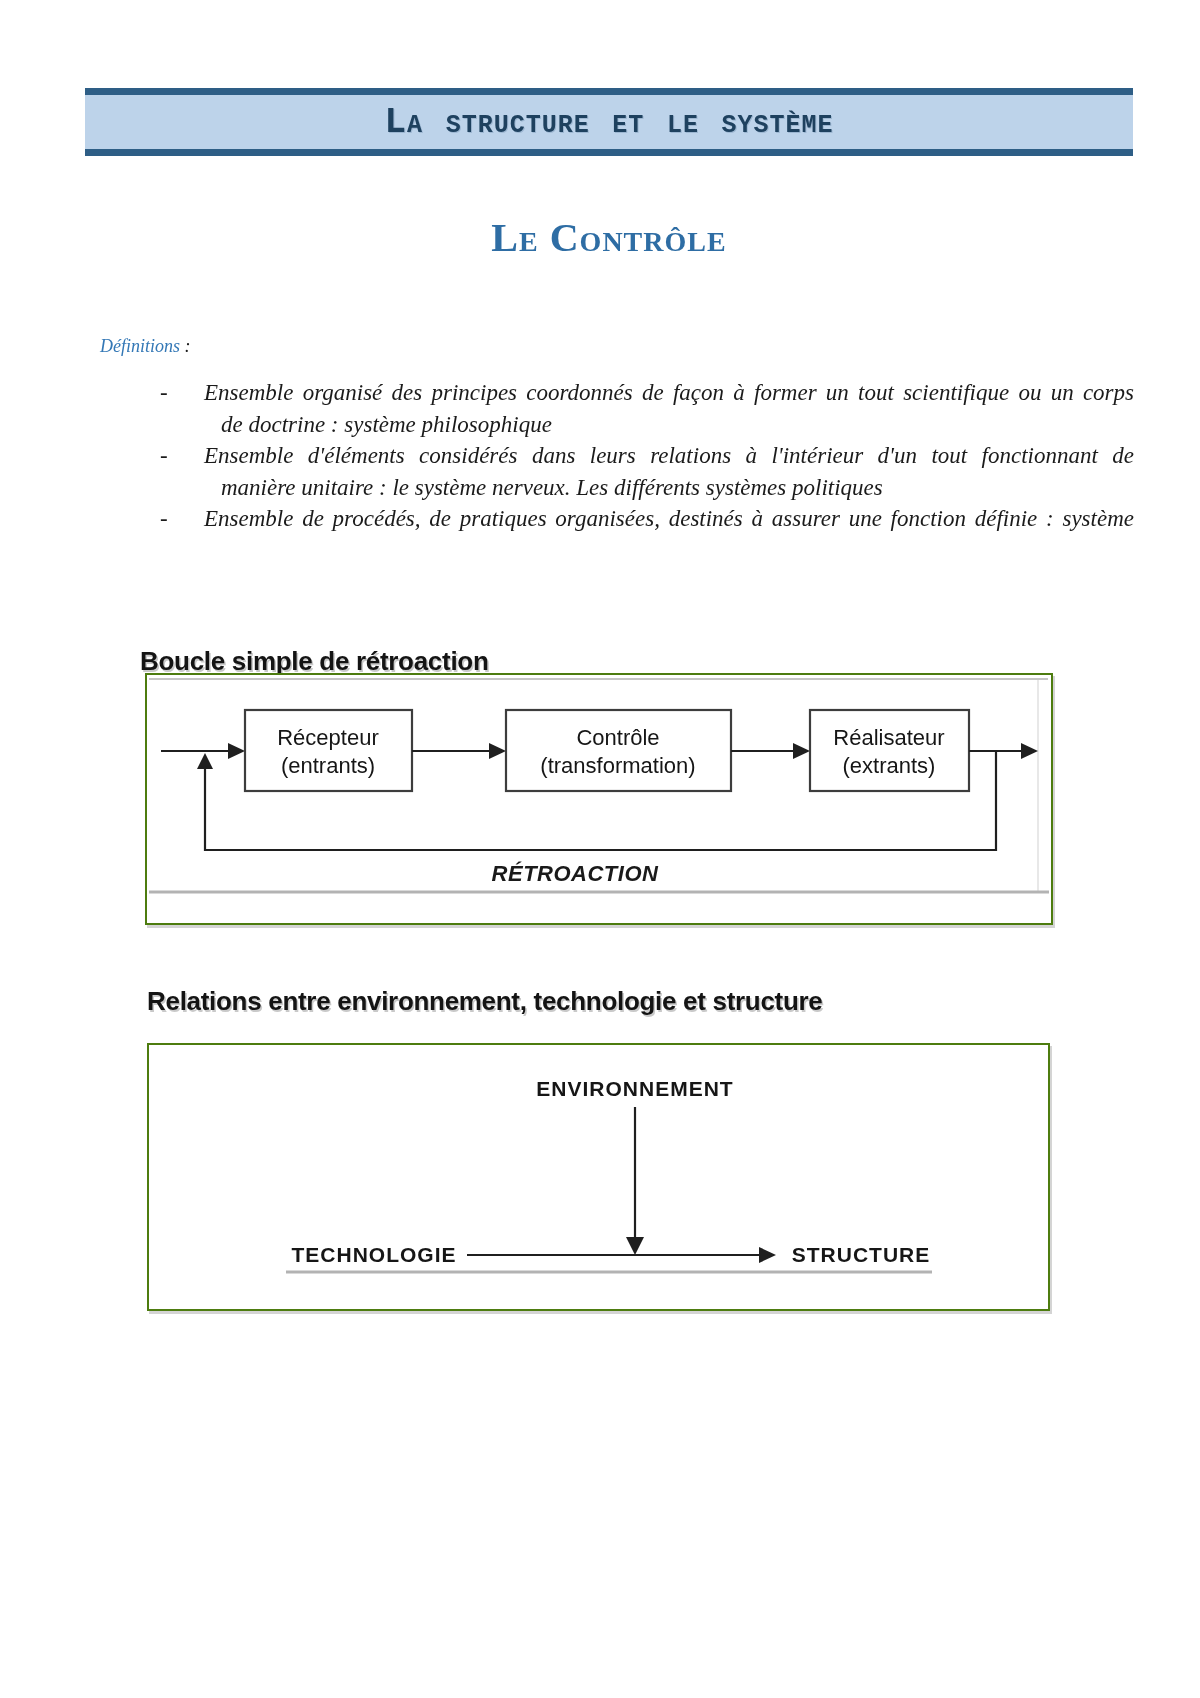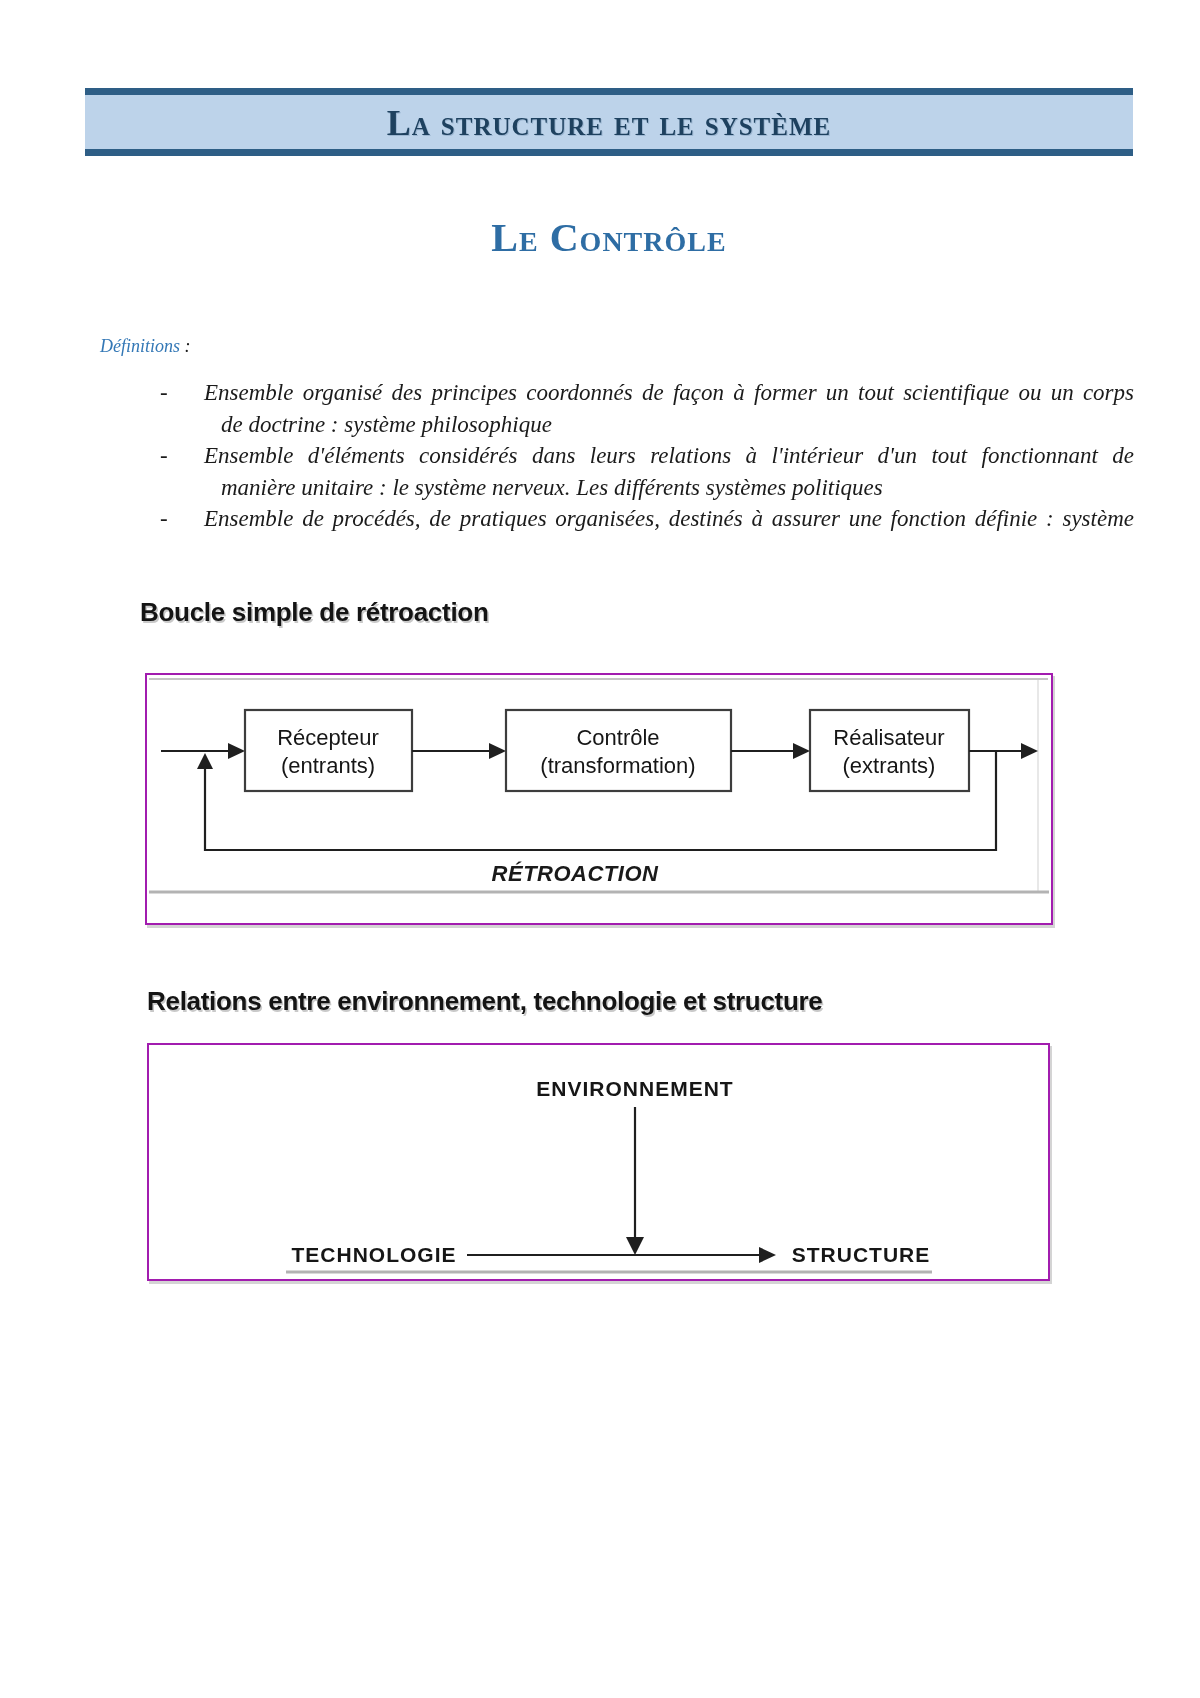--- a/index.html
+++ b/index.html
@@ -14,21 +14,21 @@
   
   #banner{
     position:absolute;left:85px;top:88px;width:1048px;height:68px;
     background:#bdd3ea;
     border-top:7px solid #2e5e86;
     border-bottom:7px solid #2e5e86;
     box-sizing:border-box;
     display:flex;align-items:center;justify-content:center;
   }
   #banner .banner-title{
-    font-family:Liberation Serif, serif;
+    font-family:Liberation Mono, monospace;
     font-variant:small-caps;
     font-weight:bold;
     font-size:36px;
     letter-spacing:1px;
     color:#1e415f;
     text-shadow:1px 1px 0 #9db7d2;
     line-height:1;
     padding-top:2px;
   }
   
@@ -77,32 +77,32 @@
   .diagram-heading{
     position:absolute;
     font-family:"Liberation Sans", sans-serif;
     font-weight:bold;
     font-size:26px;
     letter-spacing:-0.3px;
     color:#141414;
     text-shadow:1.5px 2px 0 #c9c9c9;
     line-height:30px;
   }
-  #heading-1{left:140px;top:597px;}
+  #heading-1{left:140px;top:646px;}
   #heading-2{left:147px;top:986px;}
   
   .diagram-frame{
     position:absolute;
     background:#ffffff;
-    border:2px solid #a21caf;
+    border:2px solid #4d7c0f;
     box-sizing:border-box;
     box-shadow:2px 3px 0 rgba(176,176,176,0.55);
   }
   #frame-1{left:145px;top:673px;width:908px;height:252px;}
-  #frame-2{left:147px;top:1043px;width:903px;height:238px;}
+  #frame-2{left:147px;top:1043px;width:903px;height:268px;}
   .diagram-frame svg{display:block;}
   .d-line{stroke:#1f1f1f;stroke-width:2.2;fill:none;}
   .d-thin{stroke:#8c8c8c;stroke-width:1.2;fill:none;}
   .d-faint{stroke:#d9d9d9;stroke-width:1.2;fill:none;}
   .d-gray{stroke:#b3b3b3;stroke-width:3;fill:none;}
   .d-box{fill:#ffffff;stroke:#3d3d3d;stroke-width:2.2;}
   .d-arrow{fill:#1f1f1f;stroke:none;}
   .box-label{
     font-family:"Liberation Sans", sans-serif;
     font-size:22px;

